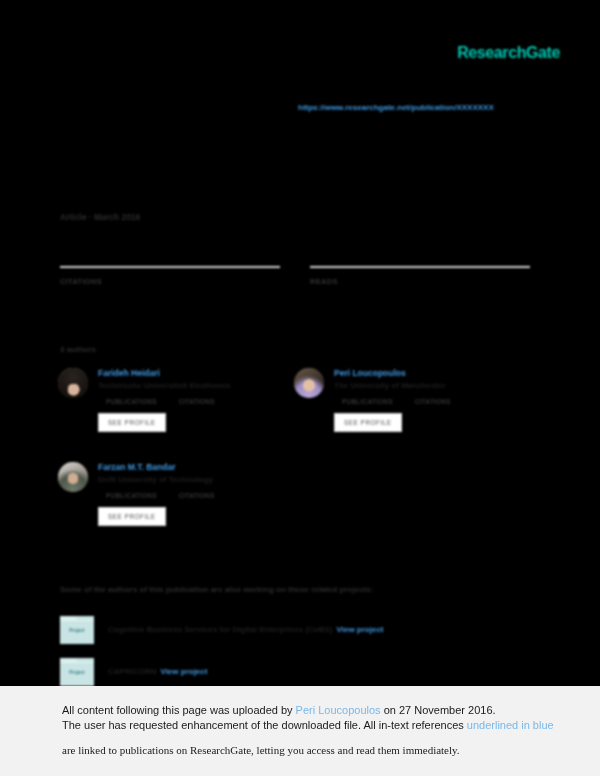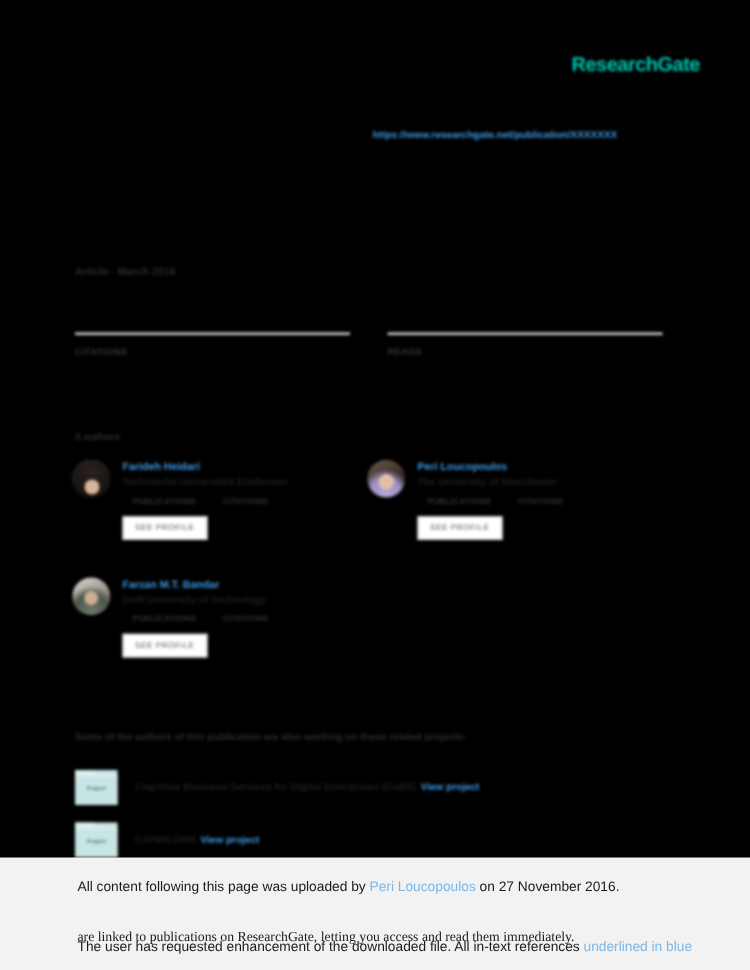--- a/index.html
+++ b/index.html
@@ -240,21 +240,21 @@
   }
   .footer-line {
     position: absolute;
     left: 62px;
     font-size: 11px;
     color: #1a1a1a;
     line-height: 14px;
     white-space: nowrap;
   }
   .footer-line.l0 { top: 703px; }
-  .footer-line.l1 { top: 751px; }
+  .footer-line.l1 { top: 718px; }
   .footer-line.l2 { top: 743px; font-family: Liberation Serif, serif; }
   .footer-link { color: #7ab8e8; }
 </style>
 </head>
 <body>
 
 <div class="page blurred">
 
   <div class="rg-logo">ResearchGate</div>
 

